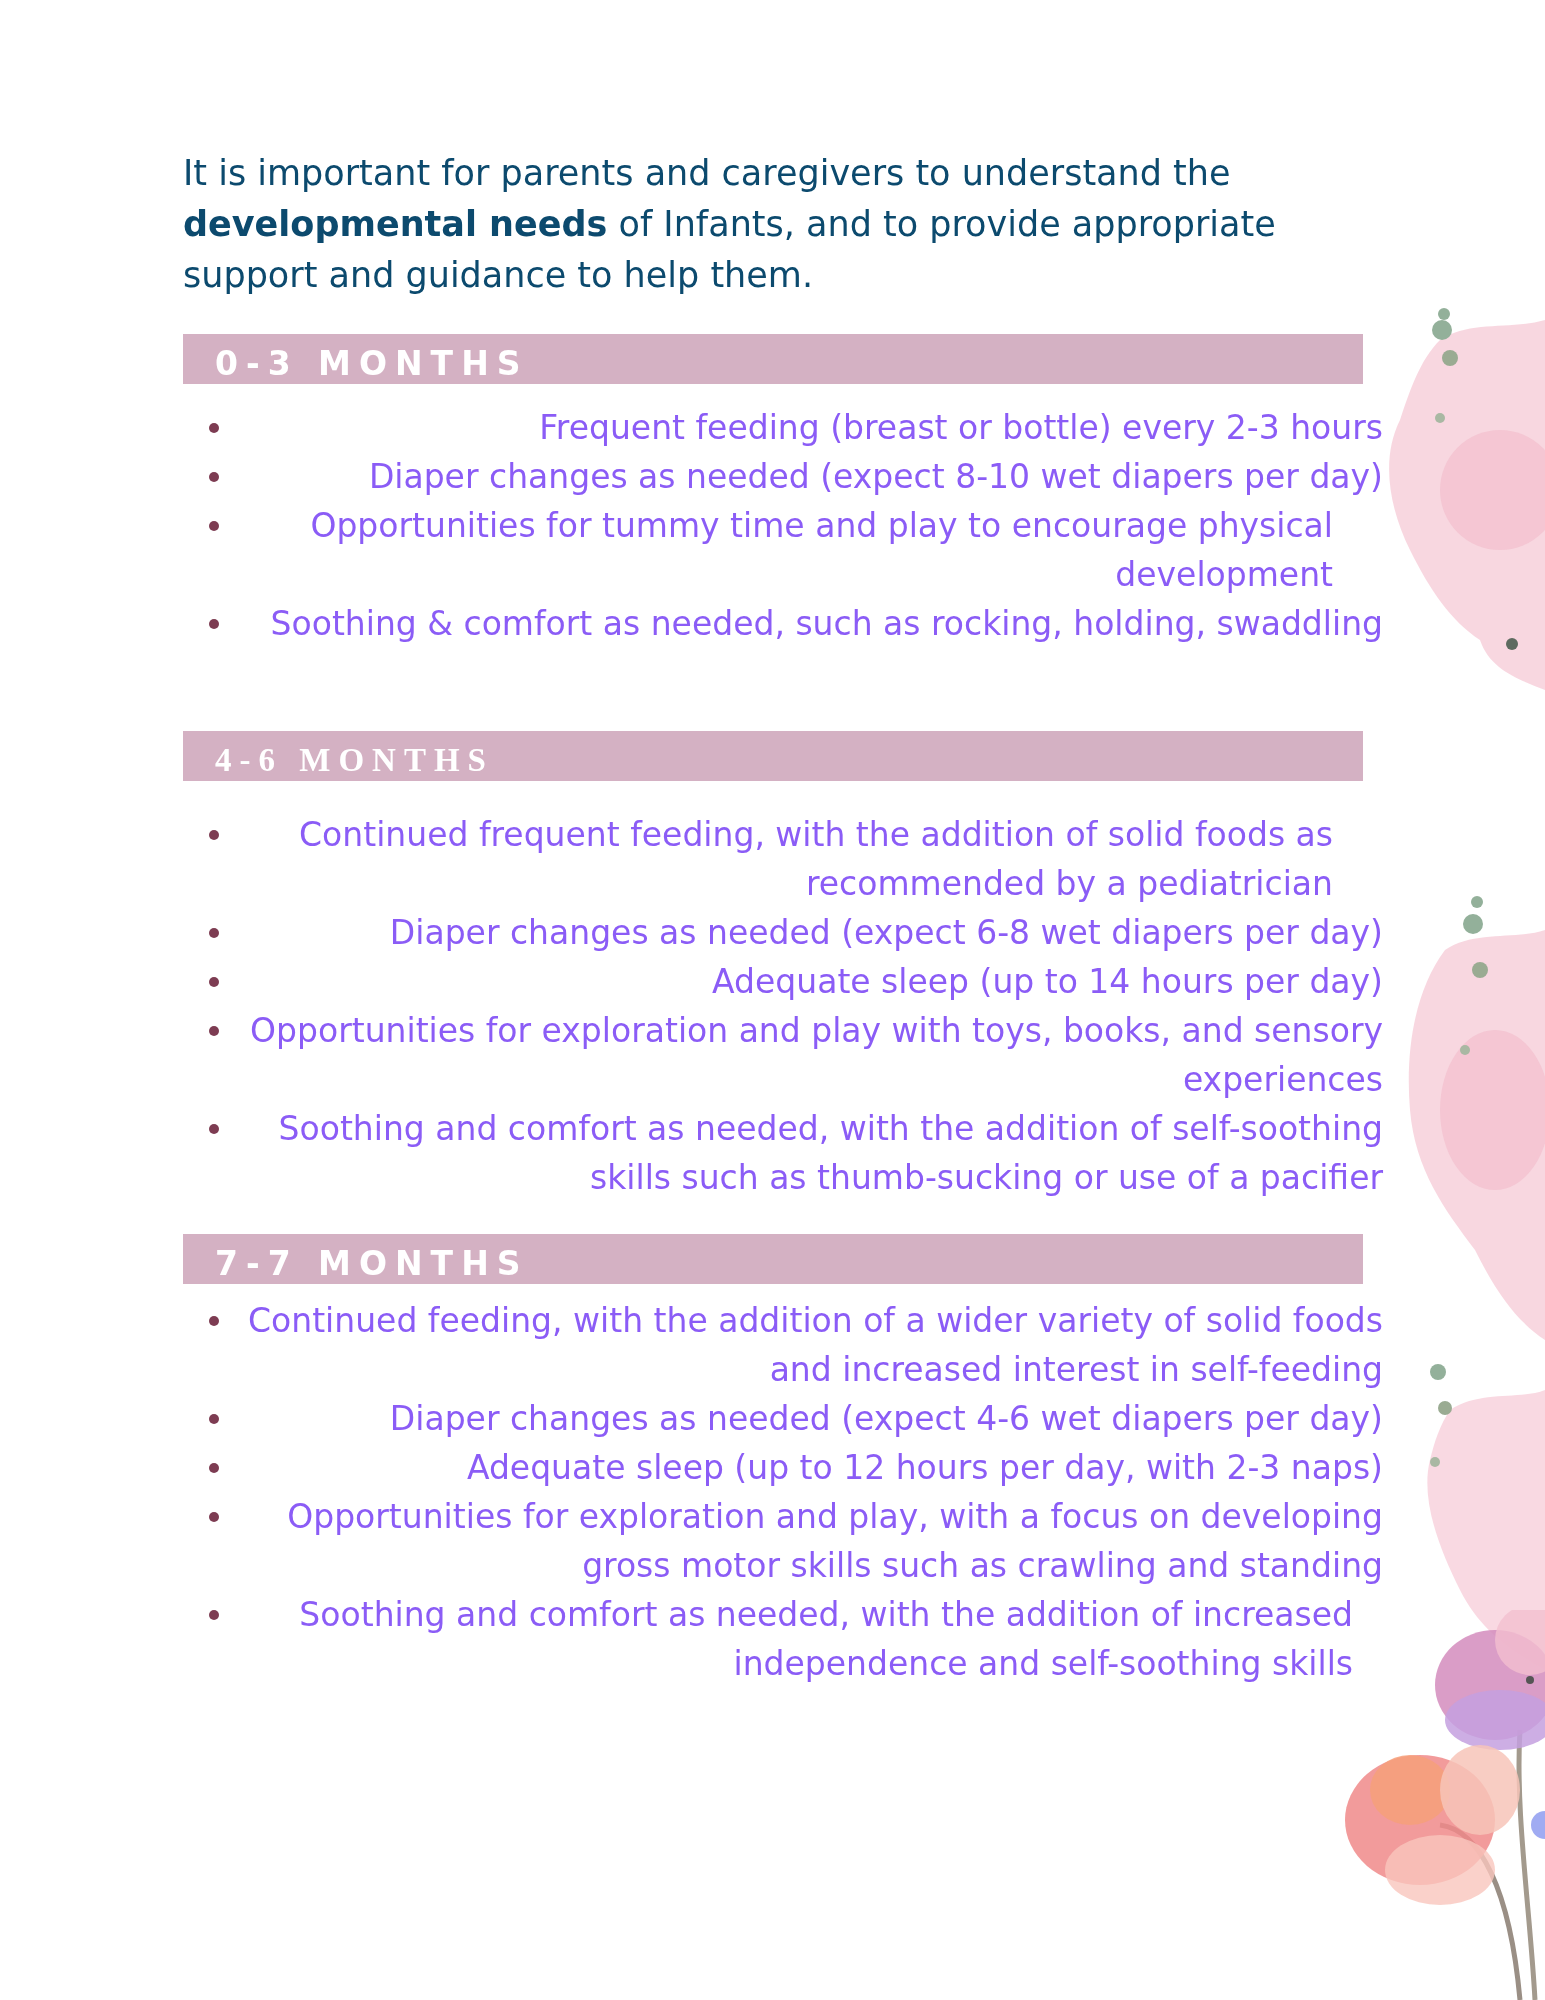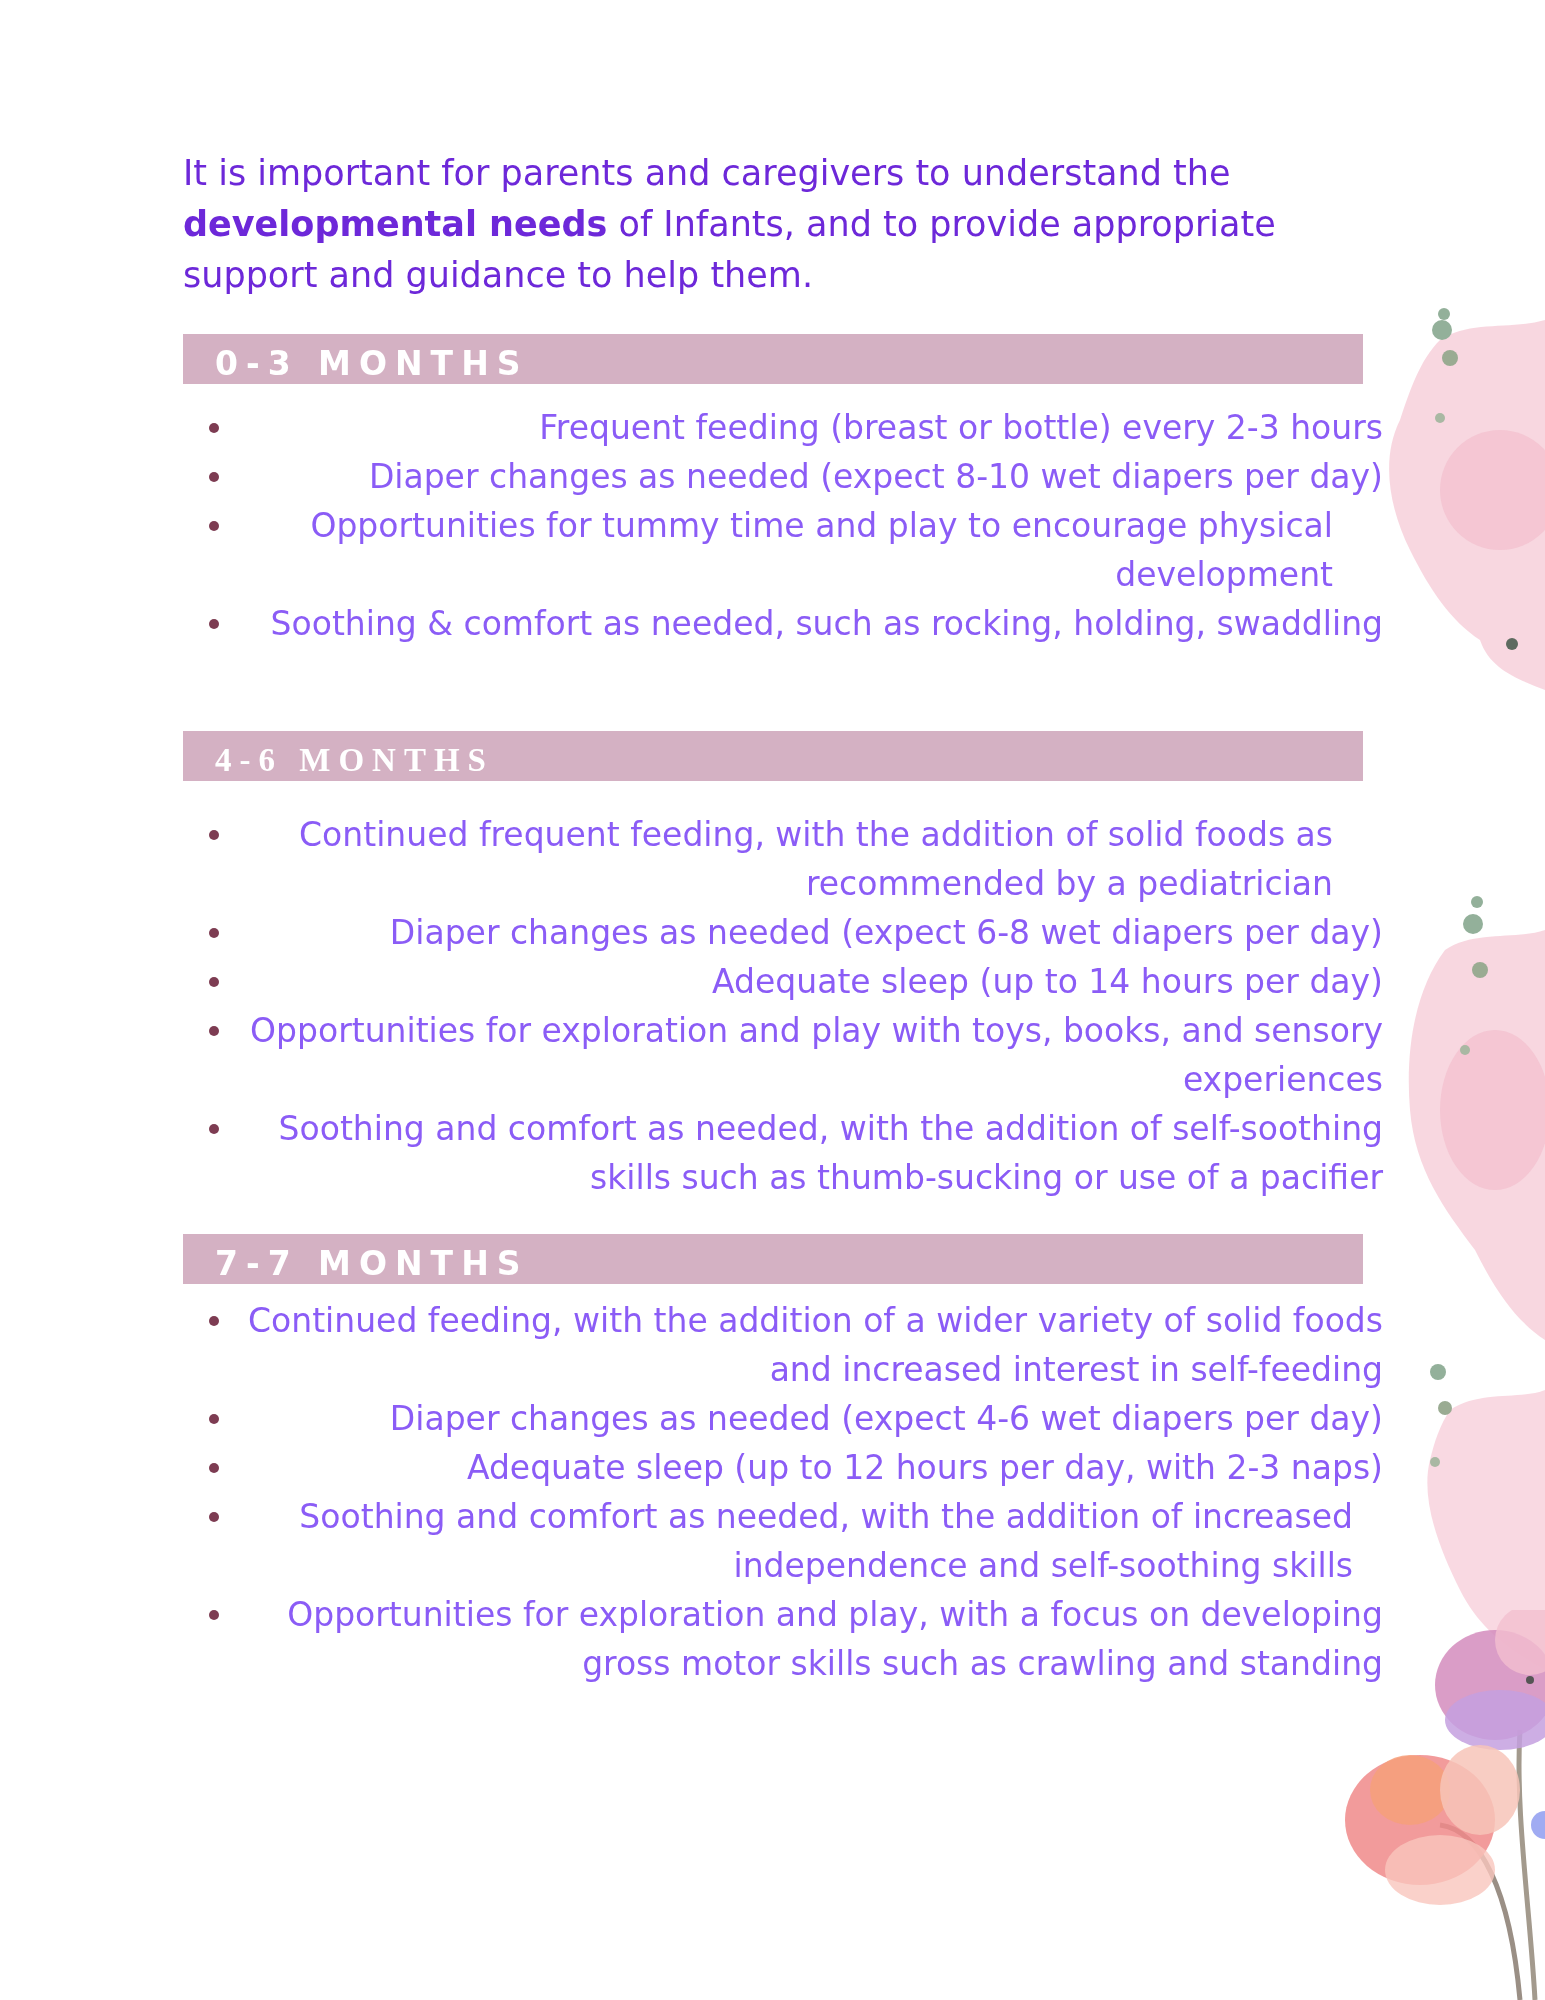--- a/index.html
+++ b/index.html
@@ -2,21 +2,21 @@
 <html><head>
 <meta charset="utf-8">
 <style>
   html, body { margin:0; padding:0; }
   body {
     width:1545px; height:2000px; background:#ffffff; position:relative; overflow:hidden;
     font-family:"DejaVu Sans", "Liberation Sans", sans-serif; color:#7d3c52;
   }
   .intro {
     position:absolute; left:183px; top:148px; width:1200px;
-    font-size:35px; line-height:51px; color:#6d28d9; margin:0;
+    font-size:35px; line-height:51px; color:#0c4a6e; margin:0;
   }
   .intro b { font-weight:bold; }
   .band {
     position:absolute; left:183px; width:1180px; height:50px; background:#d4b1c3;
     color:#ffffff; font-size:33px; font-weight:bold; letter-spacing:8px;
     line-height:59px; padding-left:32px; box-sizing:border-box;
   }
   ul.items {
     position:absolute; left:183px; width:1200px; margin:0; padding:0; list-style:none;
   }
@@ -90,15 +90,15 @@
   <li>Adequate sleep (up to 14 hours per day)</li>
   <li style="width:1140px;">Opportunities for exploration and play with toys, books, and sensory experiences</li>
   <li style="width:1140px;">Soothing and comfort as needed, with the addition of self-soothing skills such as thumb-sucking or use of a pacifier</li>
 </ul>
 
 <div class="band" style="top:1234px;">7-7 MONTHS</div>
 <ul class="items" style="top:1296px;">
   <li style="width:1140px;">Continued feeding, with the addition of a wider variety of solid foods and increased interest in self-feeding</li>
   <li>Diaper changes as needed (expect 4-6 wet diapers per day)</li>
   <li>Adequate sleep (up to 12 hours per day, with 2-3 naps)</li>
+  <li style="width:1140px;">Opportunities for exploration and play, with a focus on developing gross motor skills such as crawling and standing</li>
   <li style="width:1110px;">Soothing and comfort as needed, with the addition of increased independence and self-soothing skills</li>
-  <li style="width:1140px;">Opportunities for exploration and play, with a focus on developing gross motor skills such as crawling and standing</li>
 </ul>
 
 </body></html>

